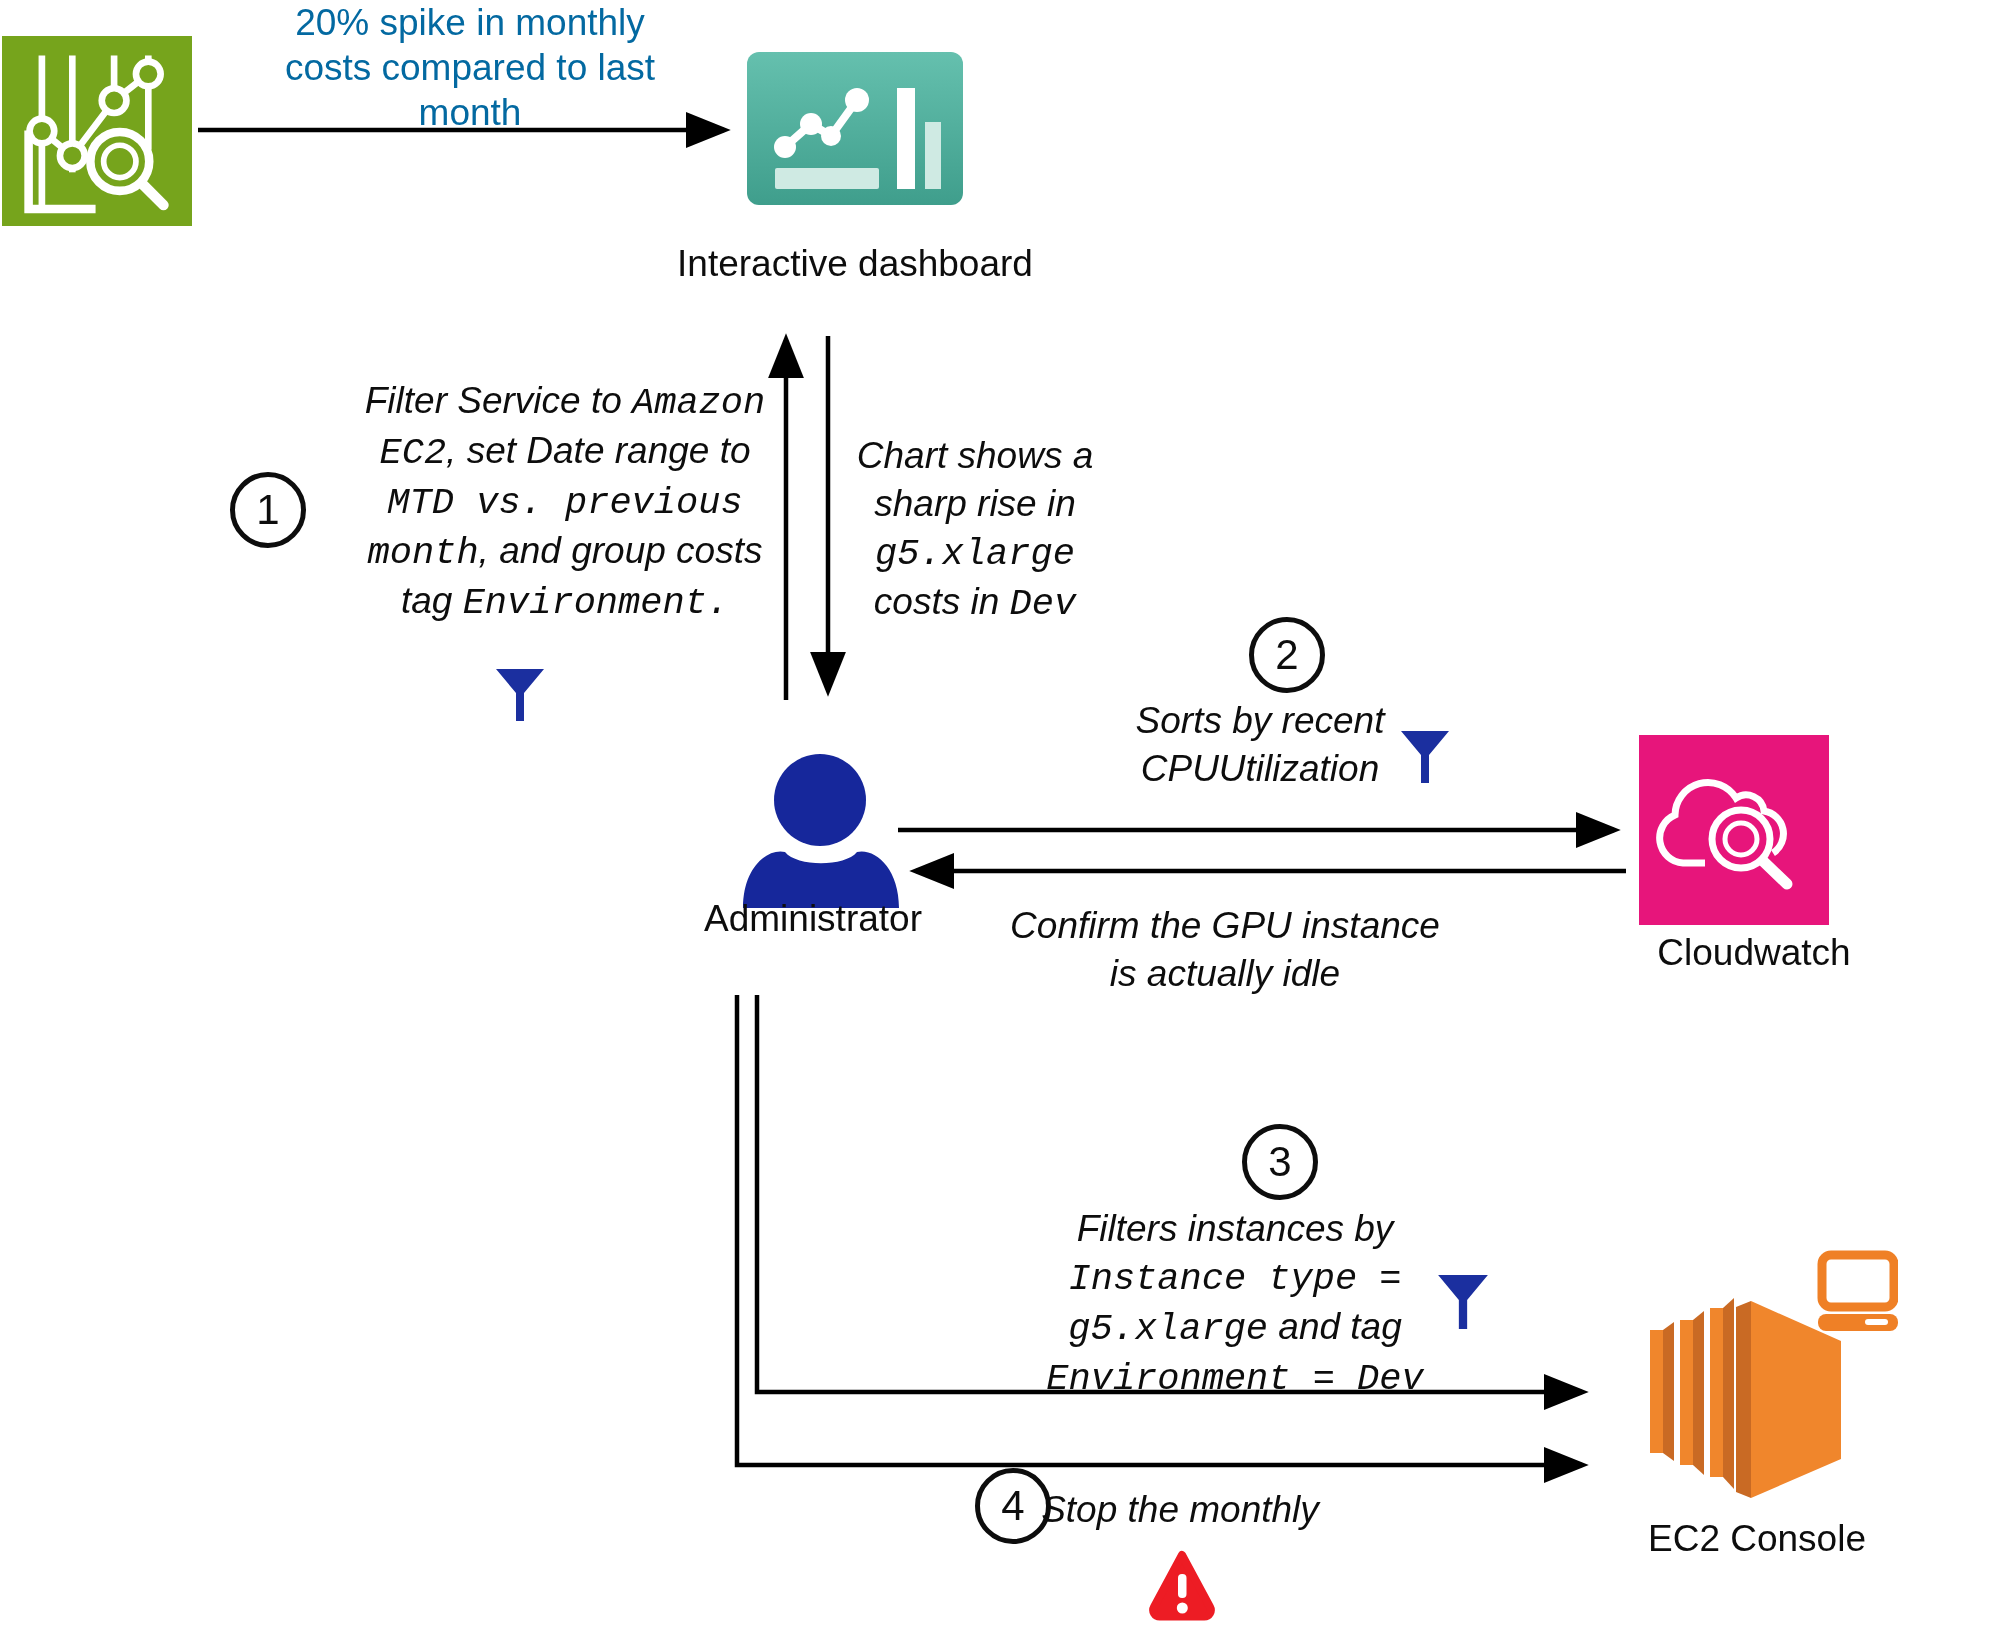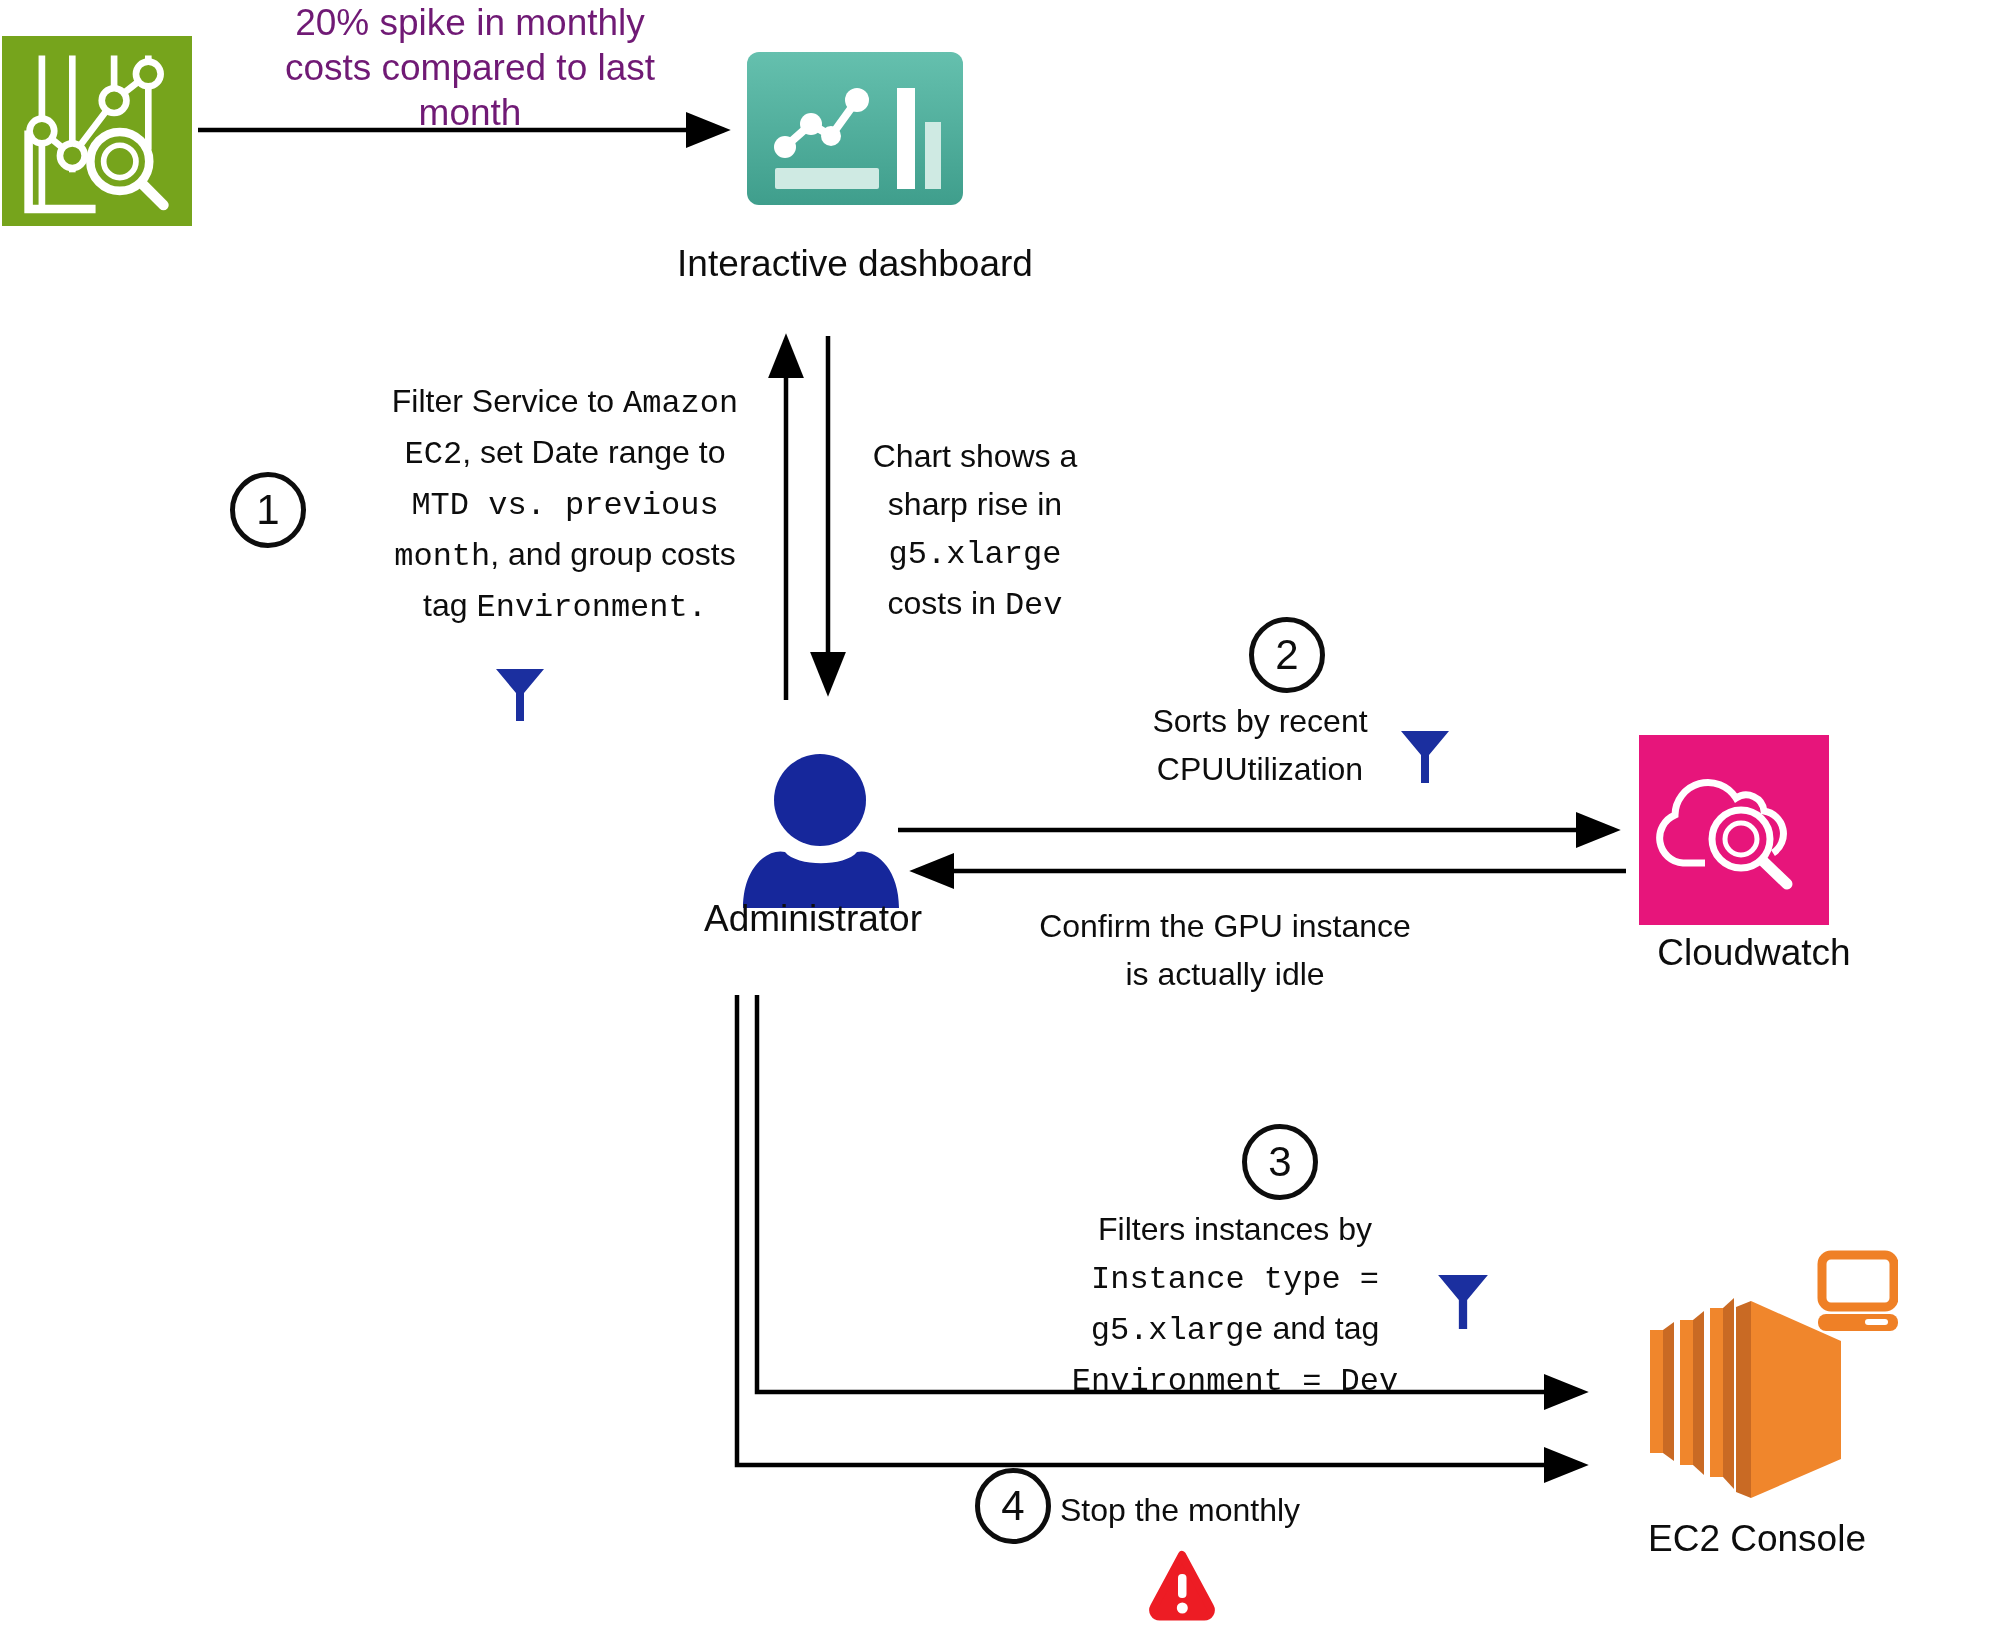--- a/index.html
+++ b/index.html
@@ -1,21 +1,21 @@
 <!DOCTYPE html>
 <html><head>
 <meta charset="utf-8">
 <style>
   html,body{margin:0;padding:0;background:#fff;}
   body{width:1999px;height:1626px;position:relative;font-family:"Liberation Sans",sans-serif;color:#0d0d0d;overflow:hidden;}
   .abs{position:absolute;}
   .center{text-align:center;}
-  .txt{font-size:32px;line-height:48px;white-space:nowrap;}
+  .txt{font-size:37px;line-height:48px;white-space:nowrap;font-style:italic;}
   .mono{font-family:"Liberation Mono","DejaVu Sans Mono",monospace;}
-  .red{color:#701a75;font-size:37px;line-height:45px;}
+  .red{color:#0369a1;font-size:37px;line-height:45px;}
   .circle-num{width:76px;height:76px;border:5px solid #0d0d0d;border-radius:50%;
     display:flex;align-items:center;justify-content:center;font-size:42px;background:#fff;box-sizing:border-box;}
   .node-label{font-size:37px;white-space:nowrap;}
   svg{display:block;}
   #arrow-layer{position:absolute;left:0;top:0;pointer-events:none;}
 </style>
 </head>
 <body>
 
 <svg id="arrow-layer" width="1999" height="1626" viewBox="0 0 1999 1626">

